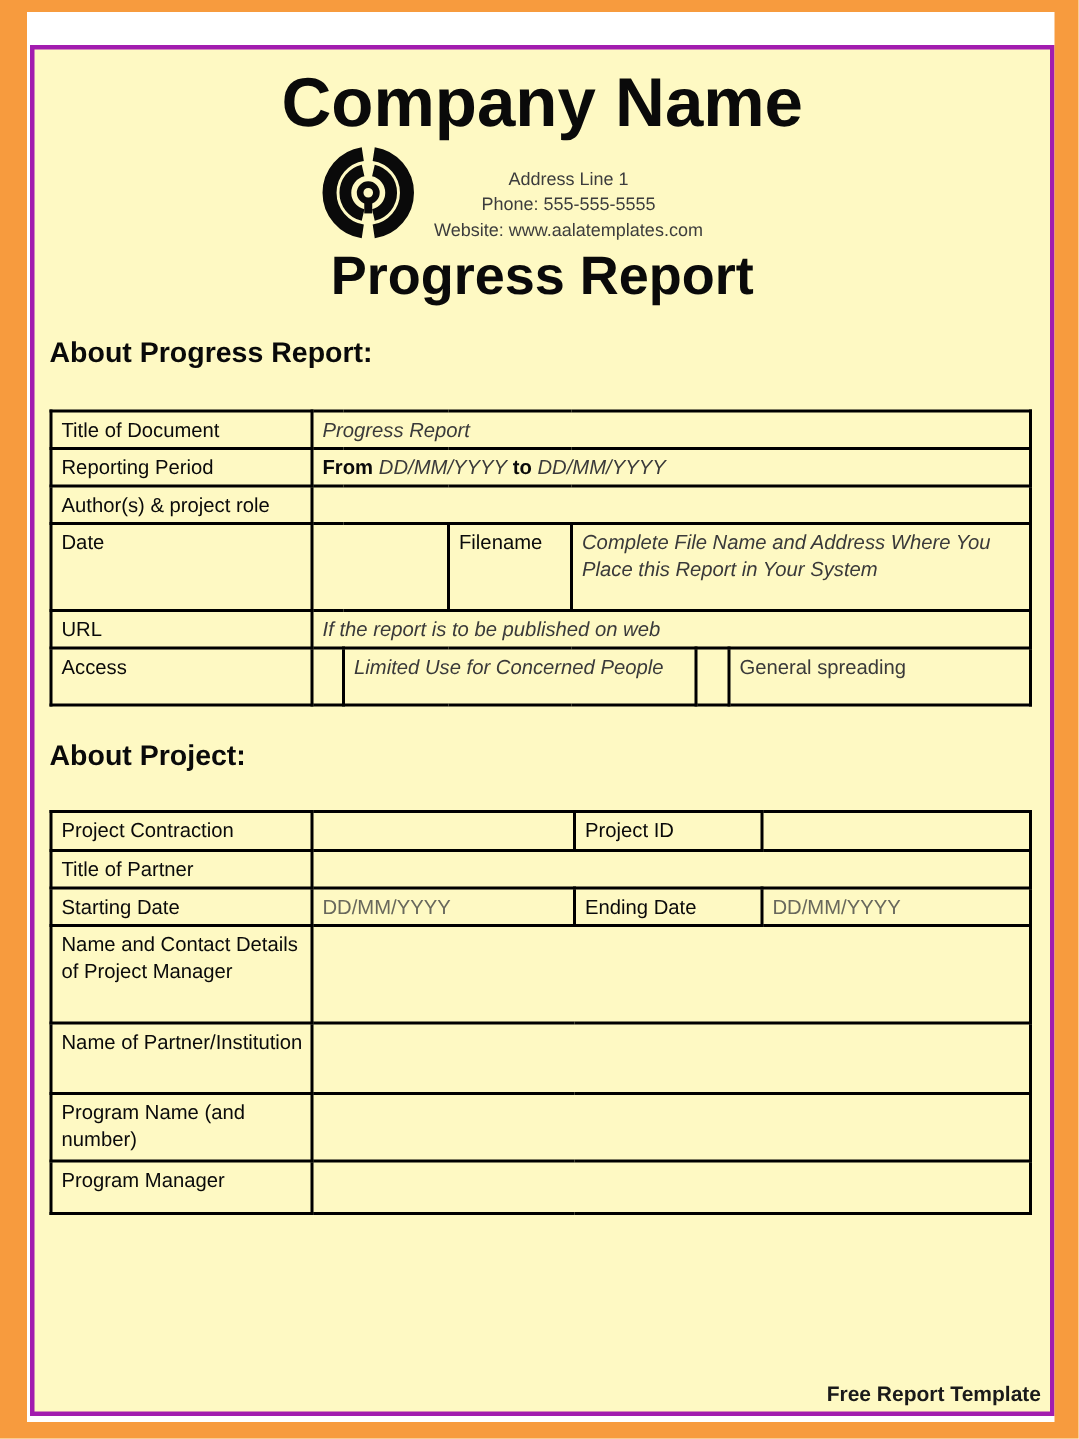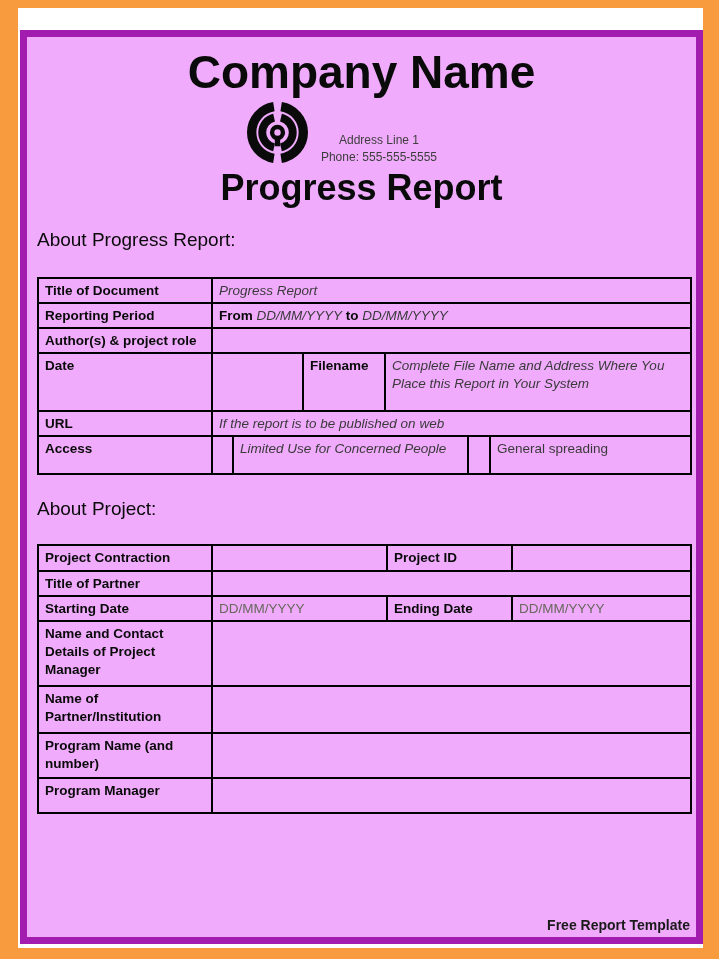--- a/index.html
+++ b/index.html
@@ -7,53 +7,53 @@
     width:719px;height:959px;position:relative;background:#ffffff;
     font-family:"Liberation Sans",sans-serif;color:#111;overflow:hidden;
   }
   .orange-frame{
     position:absolute;left:0;top:0;width:719px;height:959px;box-sizing:border-box;
     border-style:solid;border-color:#F79B3E;border-width:8px 16px 11px 18px;
     pointer-events:none;z-index:10;
   }
   .page{
     position:absolute;left:20px;top:30px;width:683px;height:914px;box-sizing:border-box;
-    border:7px solid #a21caf;background:#f0abfc;
+    border:3px solid #a21caf;background:#fef9c3;
   }
   .company-name{
     margin:10px 0 0 0;text-align:center;font-size:46px;line-height:50px;
     font-weight:700;letter-spacing:0;color:#0a0a0a;
   }
   .brand-row{
     margin-top:2px;display:flex;justify-content:center;align-items:flex-end;gap:12px;
     transform:translateX(-20px);
   }
   .logo{width:63px;height:67px;flex:0 0 auto;}
   .contact{
     text-align:center;font-size:12px;line-height:17px;color:#3d3d3d;
   }
   .report-title{
     margin:2px 0 0 0;text-align:center;font-size:36px;line-height:40px;
     font-weight:700;color:#0a0a0a;
   }
   .section-heading{
-    margin:20px 0 0 10px;font-size:19px;line-height:23px;font-weight:400;color:#0a0a0a;
+    margin:20px 0 0 10px;font-size:19px;line-height:23px;font-weight:700;color:#0a0a0a;
   }
   .section-heading.second{margin-top:22px;}
   table{
     border-collapse:collapse;table-layout:fixed;
     margin:26px 0 0 10px;width:655px;
     font-size:13.5px;line-height:18px;
   }
   table.t2{margin-top:24px;}
   td{
     border:2px solid #000;padding:3px 5px 2px 6px;vertical-align:top;
     overflow:hidden;
   }
-  td.lbl{font-weight:700;color:#0a0a0a;}
+  td.lbl{font-weight:400;color:#0a0a0a;}
   .ital{font-style:italic;color:#3a3a3a;}
   .bold-in{font-weight:700;font-style:normal;color:#0a0a0a;}
   .gray-val{color:#68685c;}
   .footer-note{
     position:absolute;right:6px;bottom:4px;font-size:14px;font-weight:700;color:#1a1a1a;
   }
 </style>
 </head>
 <body>
 
@@ -72,20 +72,21 @@
           <path d="M 28.5 17.9 A 15.5 15.5 0 0 0 28.5 48.1" stroke-width="8"></path>
           <path d="M 35.5 17.9 A 15.5 15.5 0 0 1 35.5 48.1" stroke-width="8"></path>
           <circle cx="32" cy="33" r="5.5" stroke-width="4.5"></circle>
         </g>
         <rect x="29.3" y="38" width="5.4" height="9" fill="#0a0a0a"></rect>
       </svg>
     </div>
     <div class="contact">
       <div>Address Line 1</div>
       <div>Phone: 555-555-5555</div>
+      <div>Website: www.aalatemplates.com</div>
     </div>
   </div>
 
   <h2 class="report-title">Progress Report</h2>
 
   <h3 class="section-heading">About Progress Report:</h3>
 
   <table class="t1">
     <colgroup>
       <col style="width:174px">

